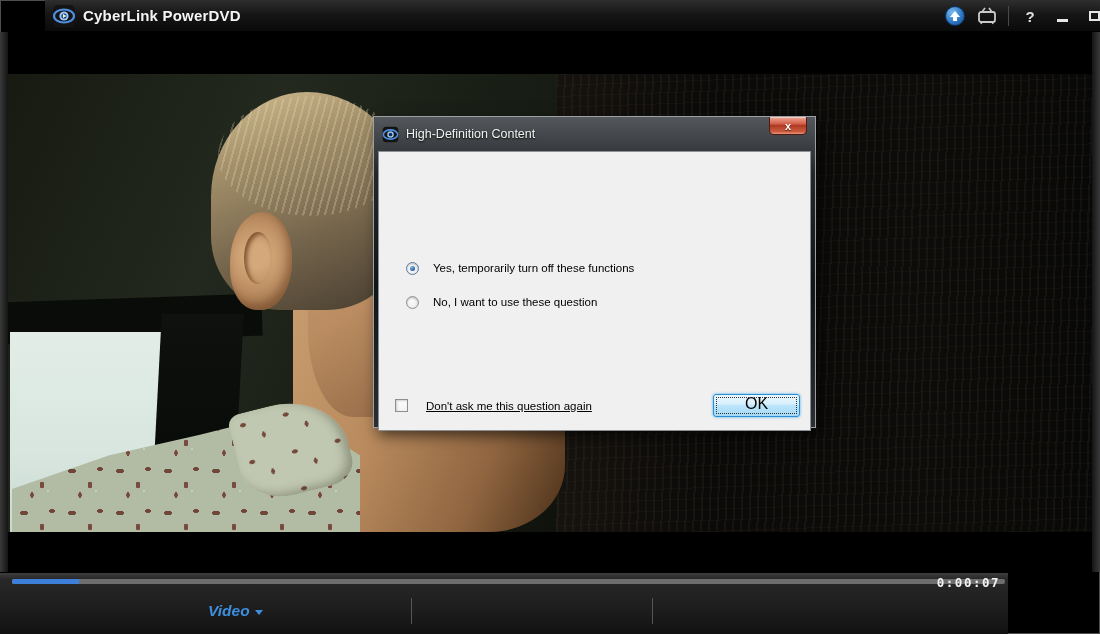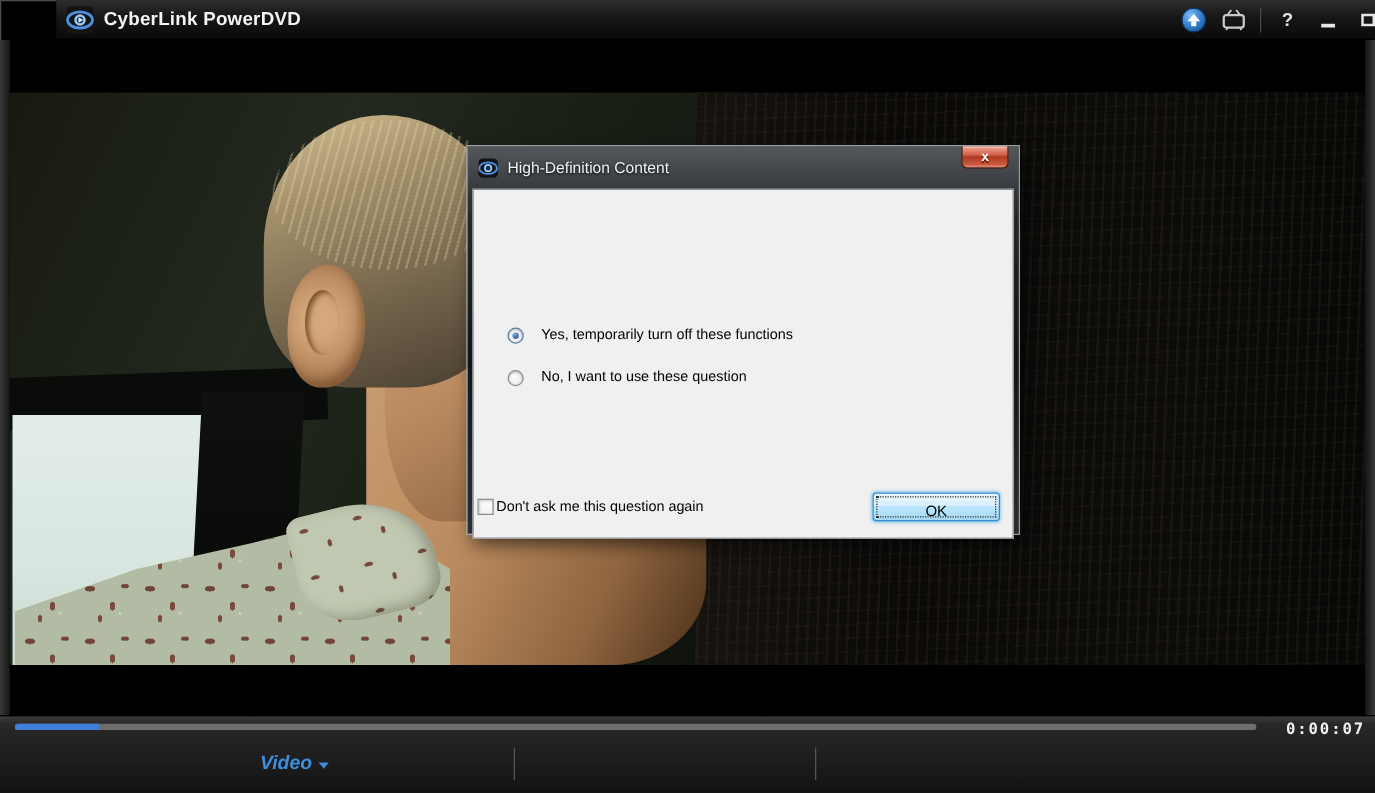--- a/index.html
+++ b/index.html
@@ -94,32 +94,32 @@
   .dlg-body { position:relative; width:433px; height:280px; background:#f0f0f0; border:1px solid #8d9092; }
   .dlg-message { position:absolute; left:25px; top:25px; width:404px; font-size:11.5px; color:#000; line-height:15px; }
   .radio-row { position:absolute; left:27px; display:flex; align-items:flex-start; gap:14px; }
   .radio-row.yes { top:110px; } .radio-row.no { top:144px; }
   .radio { width:13px; height:13px; border-radius:50%; background:radial-gradient(circle at 35% 30%, #fdfdfd, #e8e8e8);
     border:1px solid #8a8f94; box-shadow: inset 0 1px 2px rgba(0,0,0,.25); position:relative; }
   .radio.checked { border-color:#5a7c9e; }
   .radio.checked:after { content:""; position:absolute; left:3px; top:3px; width:5px; height:5px; border-radius:50%;
     background:radial-gradient(circle at 35% 30%, #7db3e0, #2c5fa8 70%); }
   .radio-label { font-size:11.5px; color:#000; }
-  .checkbox-row { position:absolute; left:3px; top:247px; display:flex; align-items:center; gap:2px; }
+  .checkbox-row { position:absolute; left:16px; top:247px; display:flex; align-items:center; gap:18px;text-decoration:underline; }
   .checkbox { width:13px; height:13px; background:linear-gradient(180deg,#fdfdfd,#f2f2f2); border:1px solid #8e8e8e;
     box-shadow: inset 1px 1px 2px rgba(0,0,0,.18); }
   .checkbox-label { font-size:11.5px; color:#000; }
-  .ok-button { position:absolute; right:10px; top:242px; width:102px; height:23px;
+  .ok-button { position:absolute; right:10px; top:242px; width:87px; height:23px;
     background:linear-gradient(180deg,#eaf6fd 0%,#d7effc 45%,#bde6fd 46%,#a6d9f4 100%);
     border:1px solid #2a8dd4; border-radius:3px; box-shadow:0 0 3px #49b0e8;
     outline:1px dotted #333; outline-offset:-4px;
-    display:flex; align-items:flex-end; justify-content:center; font-size:12px; color:#000; cursor:default; }
-
-  
-  .control-bar { position:absolute; left:0; top:572px; width:1100px; height:62px; z-index:50;
+    display:flex; align-items:flex-start; justify-content:center; font-size:16px; color:#000; cursor:default; }
+
+  
+  .control-bar { position:absolute; left:0; top:572px; width:1008px; height:62px; z-index:50;
     background:linear-gradient(180deg,#3d3d3d 0%,#282828 10%,#1e1e1e 55%,#121212 100%); border-top:1px solid #000; }
   .progress-track { position:absolute; left:12px; top:6px; width:993px; height:5px; background:#6e6e6e; border-radius:2px; }
   .progress-fill { height:5px; background:#3d7fd9; border-radius:2px 0 0 2px; }
   .time-display { position:absolute; right:8px; top:2px; font-family:"DejaVu Sans Mono","Liberation Mono",monospace;
     font-size:12.5px; font-weight:bold; color:#f2f2f2; letter-spacing:1.5px; }
   .ctl { position:absolute; display:flex; align-items:center; justify-content:center; cursor:default; }
   .video-menu { left:208px; top:27px; height:22px; color:#3e8ede; font-size:15.5px; font-weight:bold; font-style:italic; gap:5px; }
   .caret-down { width:0; height:0; border-left:4px solid transparent; border-right:4px solid transparent; border-top:5px solid #3e8ede; margin-top:3px; }
   .sep-v { position:absolute; width:1px; height:26px; background:#555; top:25px; }
 </style>

